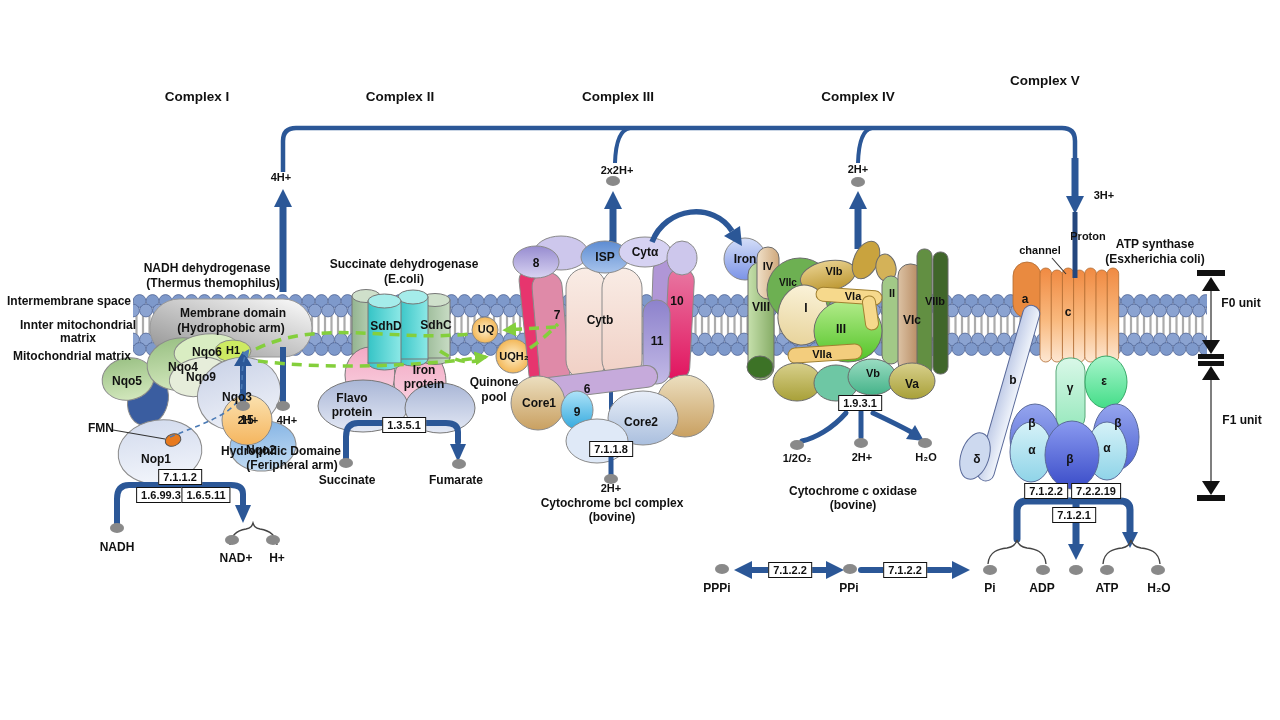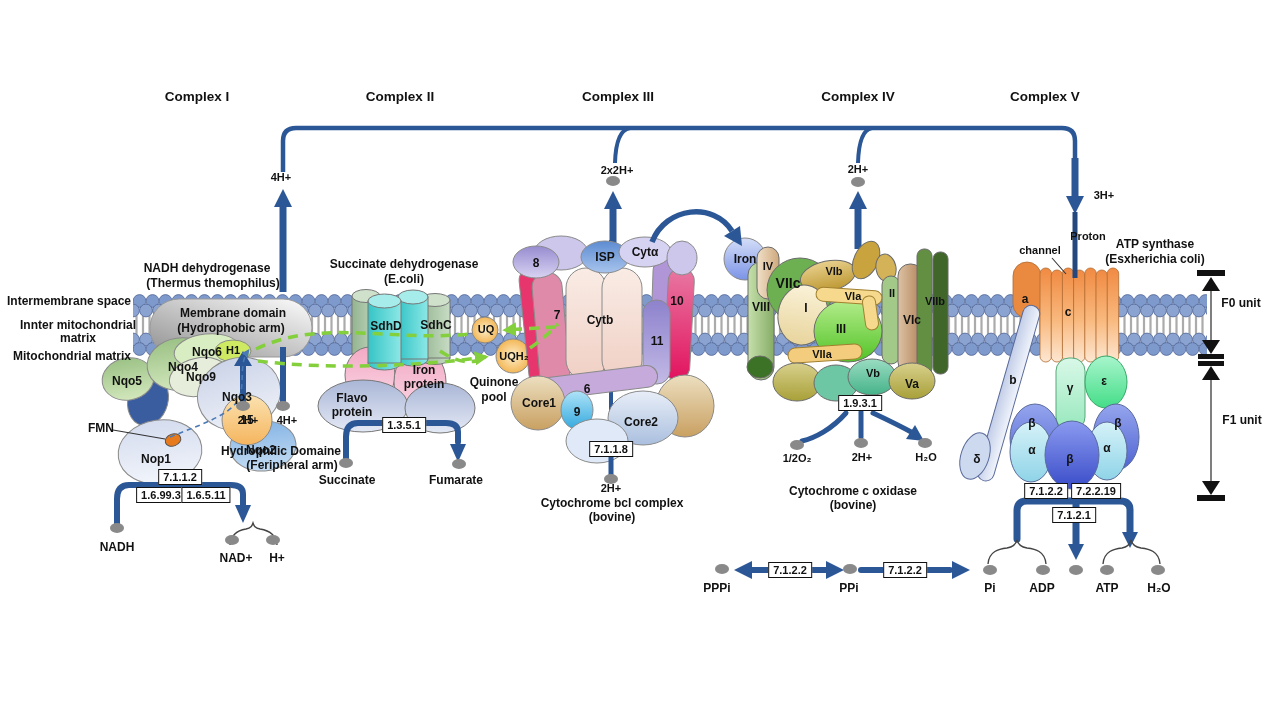--- a/index.html
+++ b/index.html
@@ -1,21 +1,21 @@
 <!DOCTYPE html>
 <html><head>
 <meta charset="utf-8">
 <style>
   html,body{margin:0;padding:0;background:#fff;}
   #stage{position:relative;width:1280px;height:720px;background:#fff;overflow:hidden;
          font-family:"Liberation Sans",sans-serif;}
   #art{position:absolute;left:0;top:0;}
   .lbl{position:absolute;transform:translate(-50%,-50%);font-weight:700;color:#111;
        white-space:nowrap;line-height:1.05;text-align:center;}
-  .s10{font-size:14px}.s11{font-size:11px}.s12{font-size:12px}.s13{font-size:13.5px}
+  .s10{font-size:10px}.s11{font-size:11px}.s12{font-size:12px}.s13{font-size:13.5px}
   .ec{position:absolute;transform:translate(-50%,-50%);background:#fff;border:1.6px solid #111;
       padding:1px 4px;font-weight:700;font-size:11px;white-space:nowrap;color:#111;}
 </style>
 </head>
 <body>
 
 <div id="stage">
 
 <svg id="art" width="1280" height="720" viewBox="0 0 1280 720">
   <defs>
@@ -404,21 +404,21 @@
     <line x1="1211" y1="380" x2="1211" y2="482" stroke="#555" stroke-width="1.5"></line>
     <polygon points="1211,495 1202,481 1220,481"></polygon>
     <rect x="1197" y="495" width="28" height="6"></rect>
   </g>
 </svg>
 
 <div class="lbl s13" style="left:197px;top:97px">Complex I</div>
 <div class="lbl s13" style="left:400px;top:97px">Complex II</div>
 <div class="lbl s13" style="left:618px;top:97px">Complex III</div>
 <div class="lbl s13" style="left:858px;top:97px">Complex IV</div>
-<div class="lbl s13" style="left:1045px;top:97px">Complex V</div>
+<div class="lbl s13" style="left:1045px;top:81px">Complex V</div>
 
 <div class="lbl s12" style="left:69px;top:301px">Intermembrane space</div>
 <div class="lbl s12" style="left:78px;top:325px">Innter mitochondrial</div>
 <div class="lbl s12" style="left:78px;top:338px">matrix</div>
 <div class="lbl s12" style="left:72px;top:356px">Mitochondrial  matrix</div>
 
 <div class="lbl s12" style="left:207px;top:268px">NADH dehydrogenase</div>
 <div class="lbl s12" style="left:213px;top:283px">(Thermus themophilus)</div>
 <div class="lbl s12" style="left:233px;top:313px">Membrane domain</div>
 <div class="lbl s12" style="left:231px;top:328px">(Hydrophobic  arm)</div>

